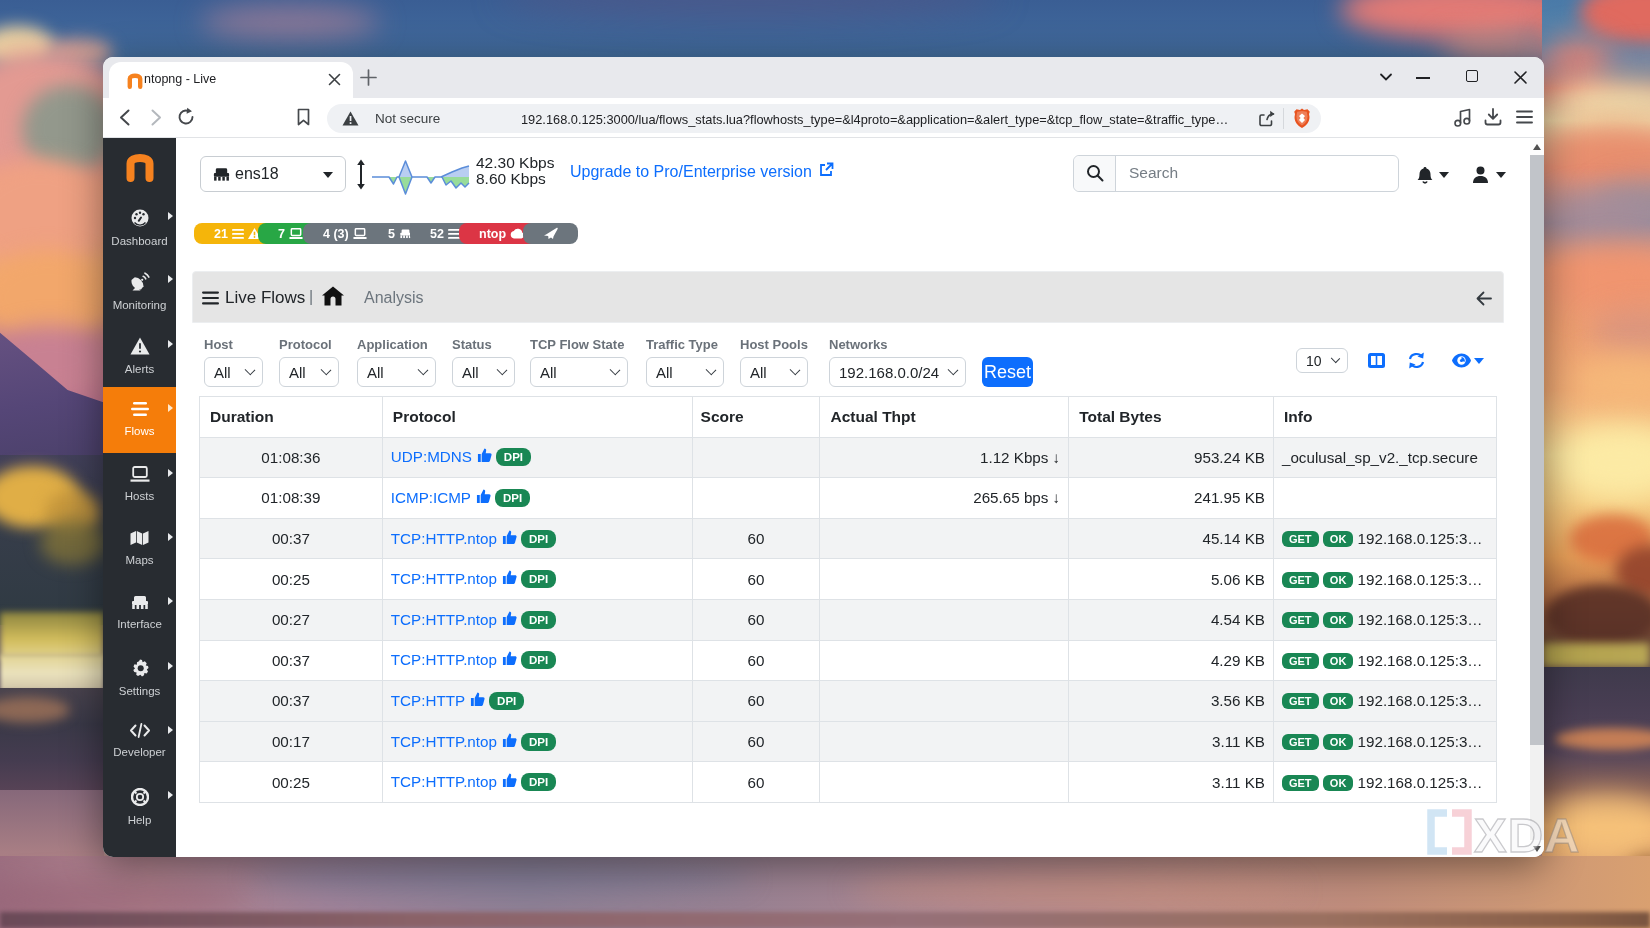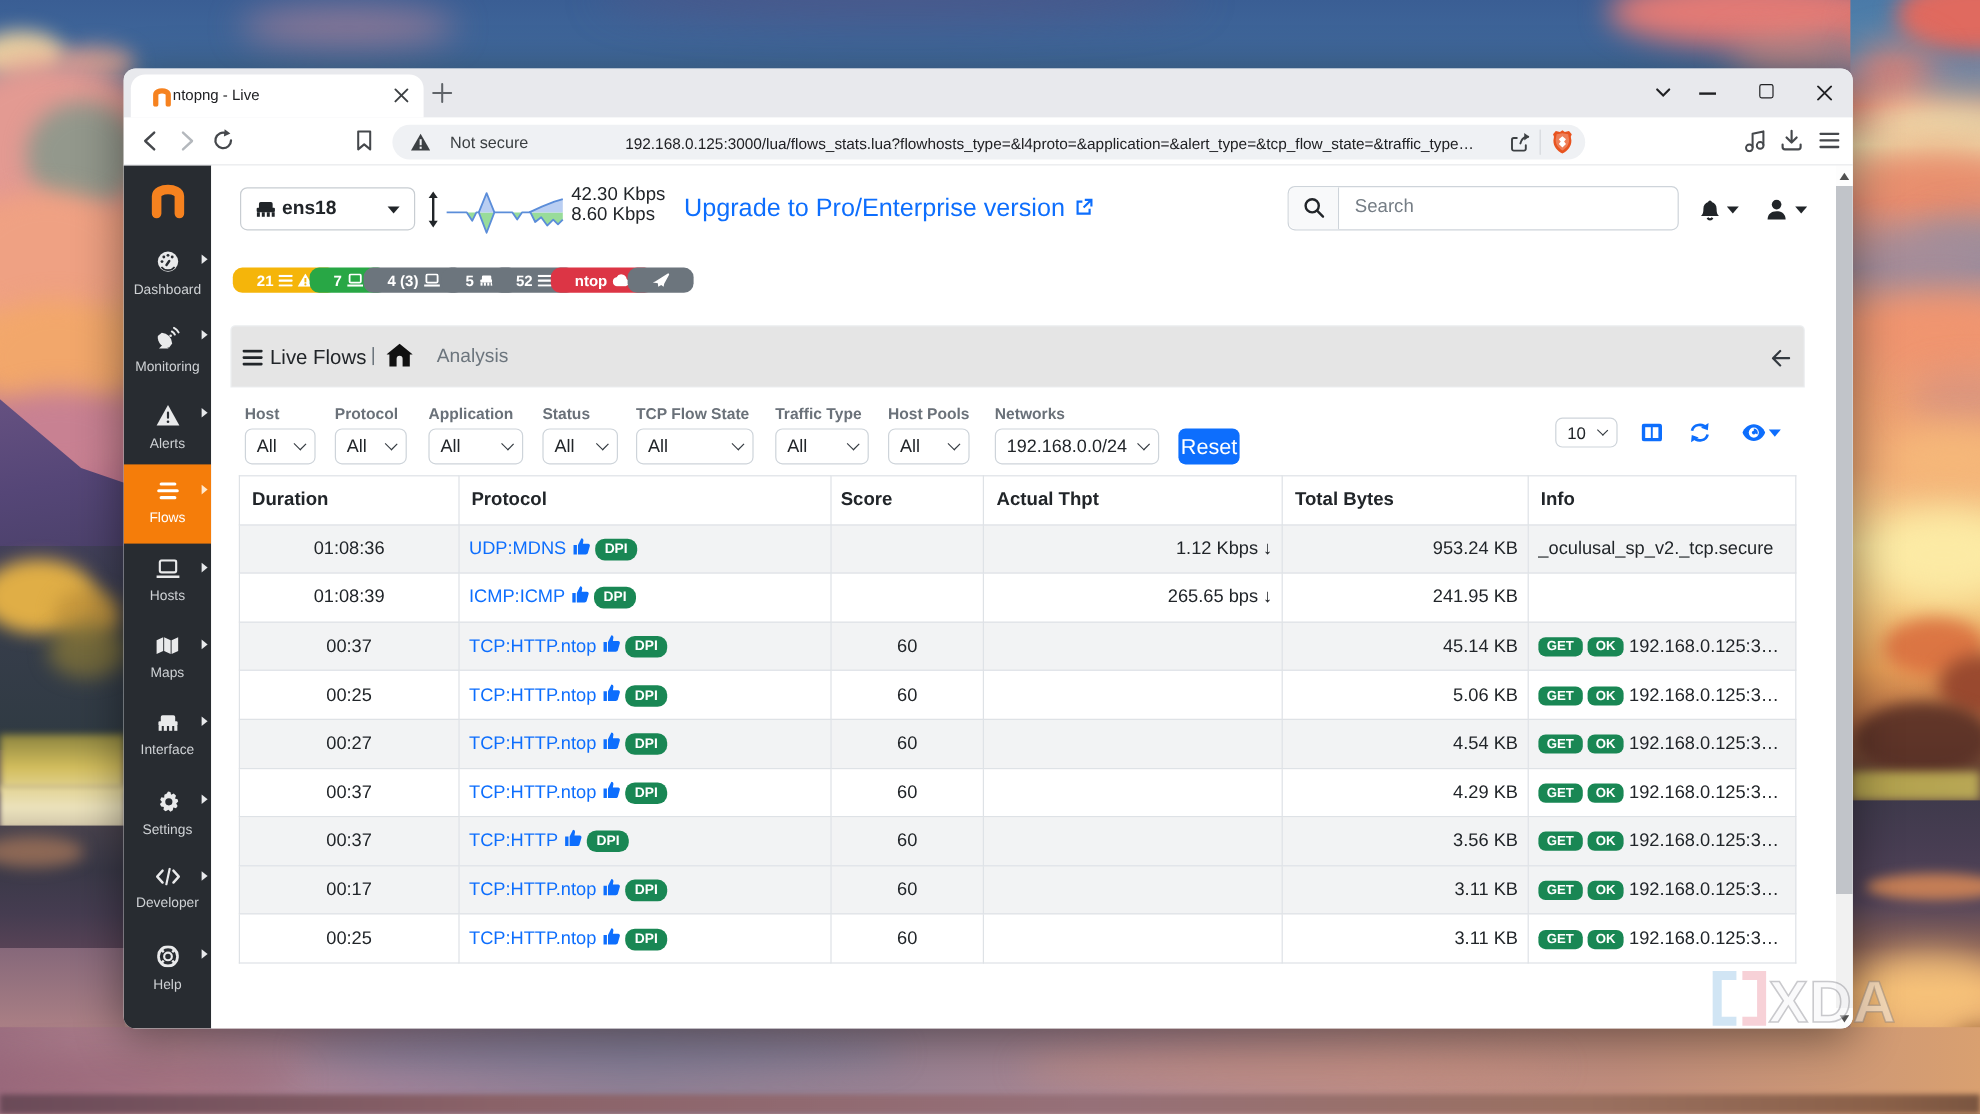--- a/index.html
+++ b/index.html
@@ -304,21 +304,21 @@
           <circle cx="9" cy="9" r="3.2" fill="none" stroke="#e9eaeb" stroke-width="1.8"></circle>
           <g stroke="#e9eaeb" stroke-width="2">
             <path d="M9 1 V4 M9 14 V17 M1 9 H4 M14 9 H17" transform="rotate(45 9 9)"></path>
           </g>
         </svg>
       <div class="lbl">Help</div><div class="sbcaret" style="top:3px;"></div>
     </div>
   </div>
   <div id="main">
 
-    <div class="selbox" style="left:24px;top:18px;width:146px;height:36px;font-weight:bold;">
+    <div class="selbox" style="left:24px;top:18px;width:146px;height:36px;">
       <svg class="abs" style="left:11px;top:9px;" width="19" height="16" viewBox="0 0 20 16">
           <path d="M4 8 V3.5 A1.5 1.5 0 0 1 5.5 2 H14.5 A1.5 1.5 0 0 1 16 3.5 V8" fill="#212529"></path>
           <rect x="2" y="7" width="16" height="4" rx="1" fill="#212529"></rect>
           <g fill="#212529">
             <rect x="2.2" y="11" width="2.6" height="4"></rect>
             <rect x="6.5" y="11" width="2.6" height="4"></rect>
             <rect x="10.9" y="11" width="2.6" height="4"></rect>
             <rect x="15.2" y="11" width="2.6" height="4"></rect>
           </g>
         </svg>
@@ -332,21 +332,21 @@
         <path d="M7 30.5 L10.8 25 H3.2 Z" fill="#212529"></path>
       </svg>
 
     <svg class="abs" style="left:196px;top:20px;" width="98" height="42" viewBox="0 0 98 42">
       <path d="M0 19 H17 L21.5 26 L25 19 H27 L33.5 36 L40 19 H55 L59 25 L63 19 H70 L74 27 L79 23 L84 30 L89 25 L93 29 L97 25 V19 Z" fill="#98dc9a"></path>
       <path d="M27 19 L33.5 3 L40 19 Z M69 19 L80 14 L90 10 L97 8 V19 Z" fill="#b9cef2"></path>
       <path d="M0 19 H17 L21.5 26 L25 19 H27 L33.5 36 L40 19 H55 L59 25 L63 19 H70 L74 27 L79 23 L84 30 L89 25 L93 29 L97 25" fill="none" stroke="#5b8dd9" stroke-width="1.5" stroke-linejoin="round"></path>
       <path d="M27 19 L33.5 3 L40 19 M69 19 L80 14 L90 10 L97 8" fill="none" stroke="#5b8dd9" stroke-width="1.5" stroke-linejoin="round"></path>
     </svg>
     <div class="abs" style="left:300px;top:17px;font-size:15.5px;color:#212529;line-height:16px;">42.30 Kbps<br>8.60 Kbps</div>
-    <a class="abs" style="left:394px;top:24px;font-size:21px;color:#0d6efd;text-decoration:none;">Upgrade to Pro/Enterprise version
+    <a class="abs" style="left:394px;top:24px;font-size:16px;color:#0d6efd;text-decoration:none;">Upgrade to Pro/Enterprise version
       <svg style="margin-left:3px;" width="15" height="15" viewBox="0 0 15 15">
           <path d="M6 3 H2 V13 H12 V9" stroke="#0d6efd" stroke-width="1.8" fill="none"></path>
           <path d="M8 1.5 H13.5 V7 M13.5 1.5 L7 8" stroke="#0d6efd" stroke-width="1.8" fill="none"></path>
         </svg></a>
 
     <div id="searchbox">
       <div id="searchico">
           <svg class="abs" style="left:12px;top:8px;" width="18" height="18" viewBox="0 0 18 18">
             <circle cx="7.5" cy="7.5" r="5.5" stroke="#212529" stroke-width="2" fill="none"></circle>
             <path d="M11.8 11.8 L16.5 16.5" stroke="#212529" stroke-width="2" stroke-linecap="round"></path>

